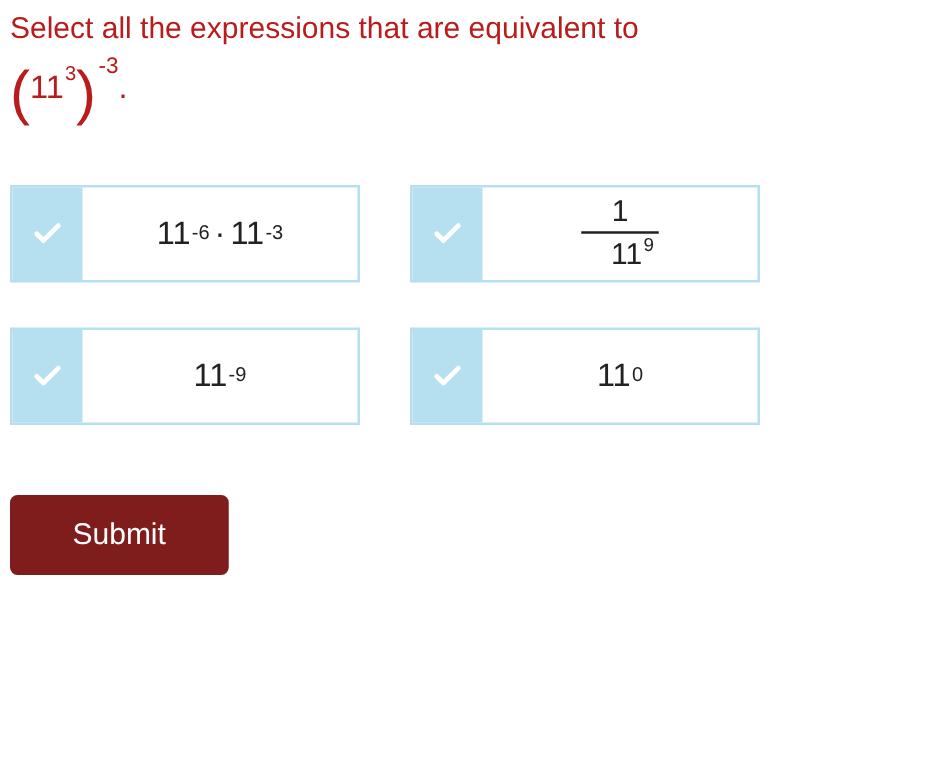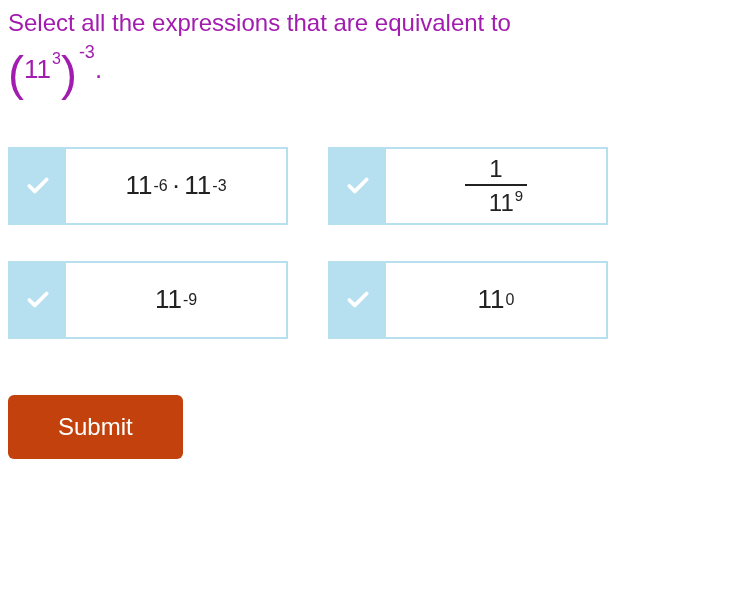--- a/index.html
+++ b/index.html
@@ -8,21 +8,21 @@
       box-sizing: border-box;
     }
     body {
       font-family: Verdana, Arial, sans-serif;
       background: #fff;
       padding: 6px 8px;
       width: 743px;
     }
     .question {
       font-size: 24px;
-      color: #a21caf;
+      color: #b91c1c;
       margin-bottom: 40px;
       line-height: 1.4;
     }
     .expr {
       font-family: Verdana, Arial, sans-serif;
       text-align: center;
     }
     .paren {
       font-size: 48px;
       vertical-align: -12px;
@@ -106,21 +106,21 @@
       font-size: 24px;
       padding: 2px 4px 0;
       margin-left: 20px;
     }
     .frac-den .math-sup {
       font-size: 15px;
       vertical-align: 10px;
     }
     .submit-btn {
       margin-top: 56px;
-      background: #c2410c;
+      background: #7f1d1d;
       color: #fff;
       border: none;
       font-size: 24px;
       font-family: Verdana, Arial, sans-serif;
       padding: 18px 50px;
       border-radius: 6px;
       cursor: pointer;
     }
   </style>
 </head>

